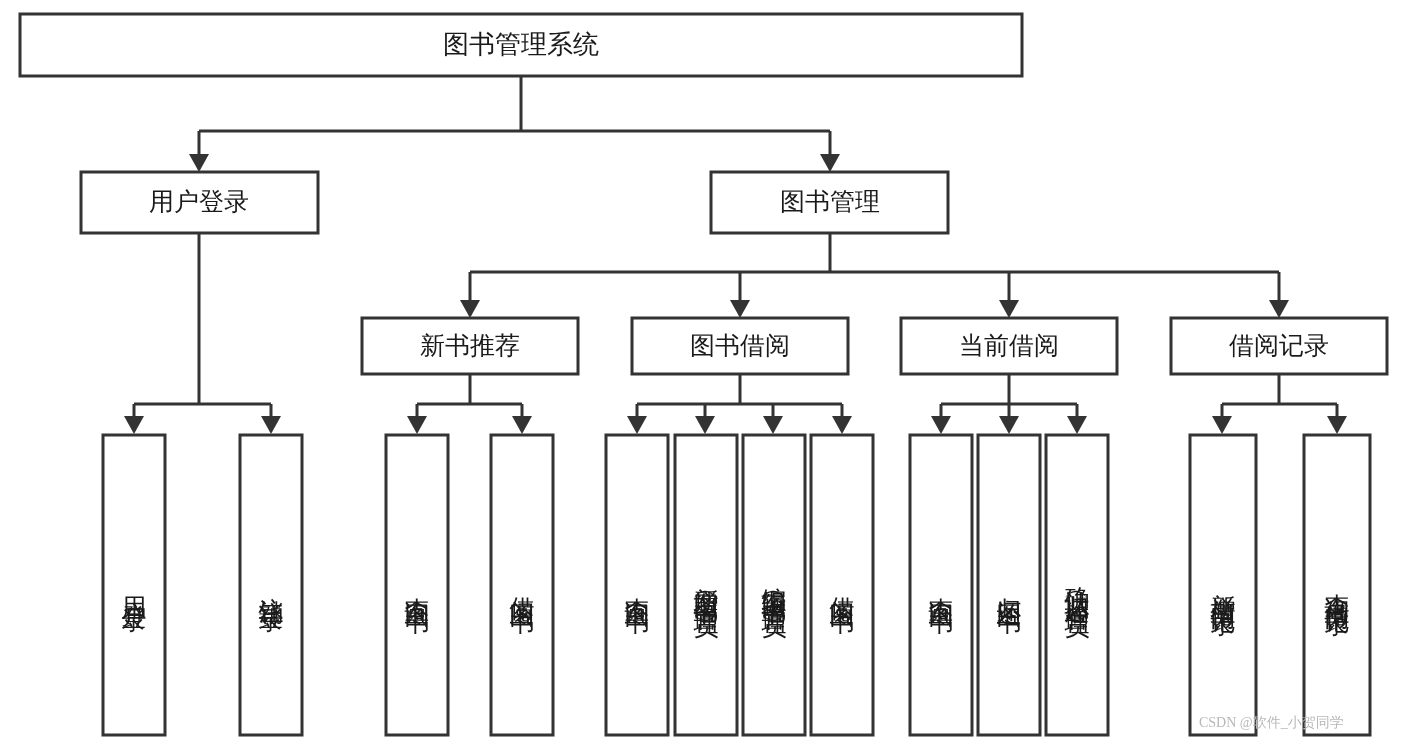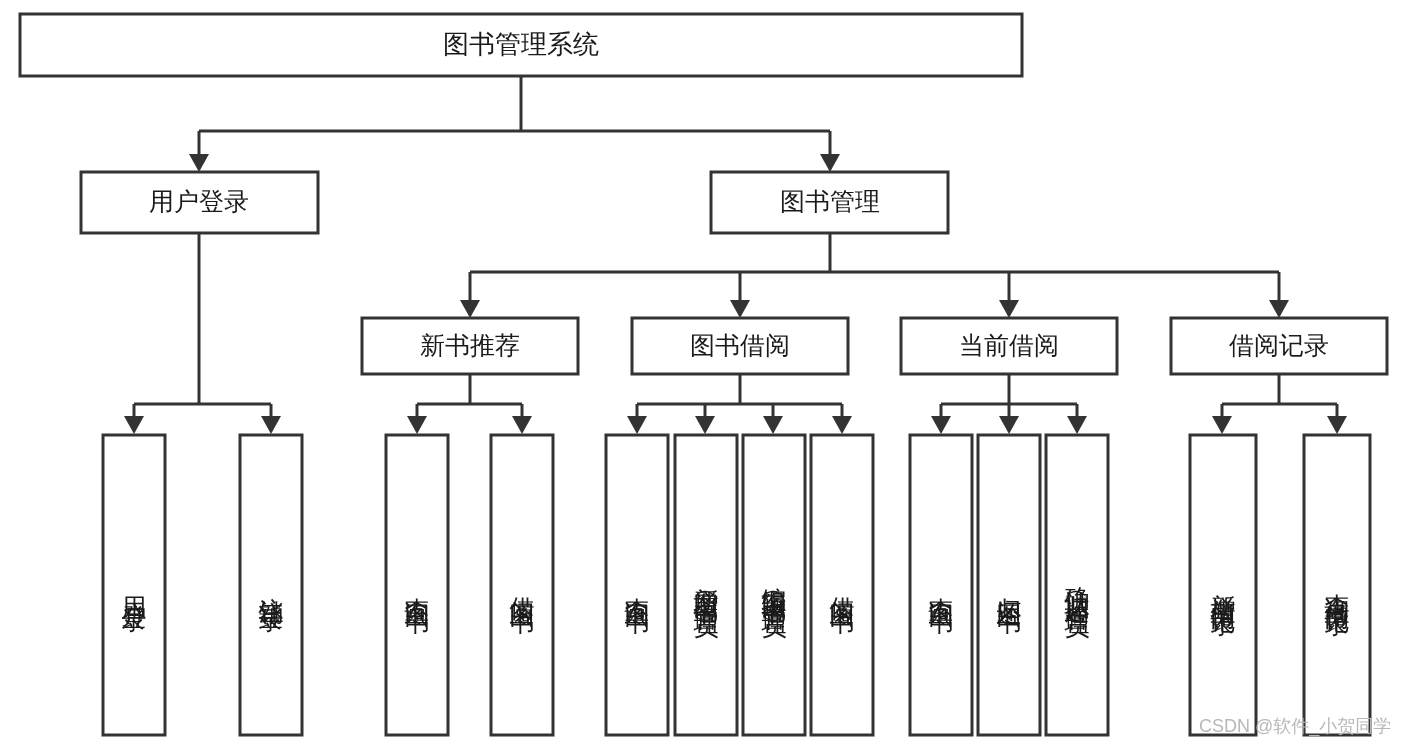--- a/index.html
+++ b/index.html
@@ -67,22 +67,22 @@
     align-items: center;
     justify-content: center;
     white-space: nowrap;
     pointer-events: none;
     user-select: none;
   }
   .watermark {
     position: absolute;
     left: 1199px;
     top: 714px;
-    font-family: Liberation Sans, sans-serif;
-    font-size: 18px;
+    font-family: Liberation Serif, serif;
+    font-size: 14px;
     color: #b8b8b8;
     white-space: nowrap;
     user-select: none;
   }
 </style>
 </head>
 <body>
 
 <div id="diagram-root">
 

